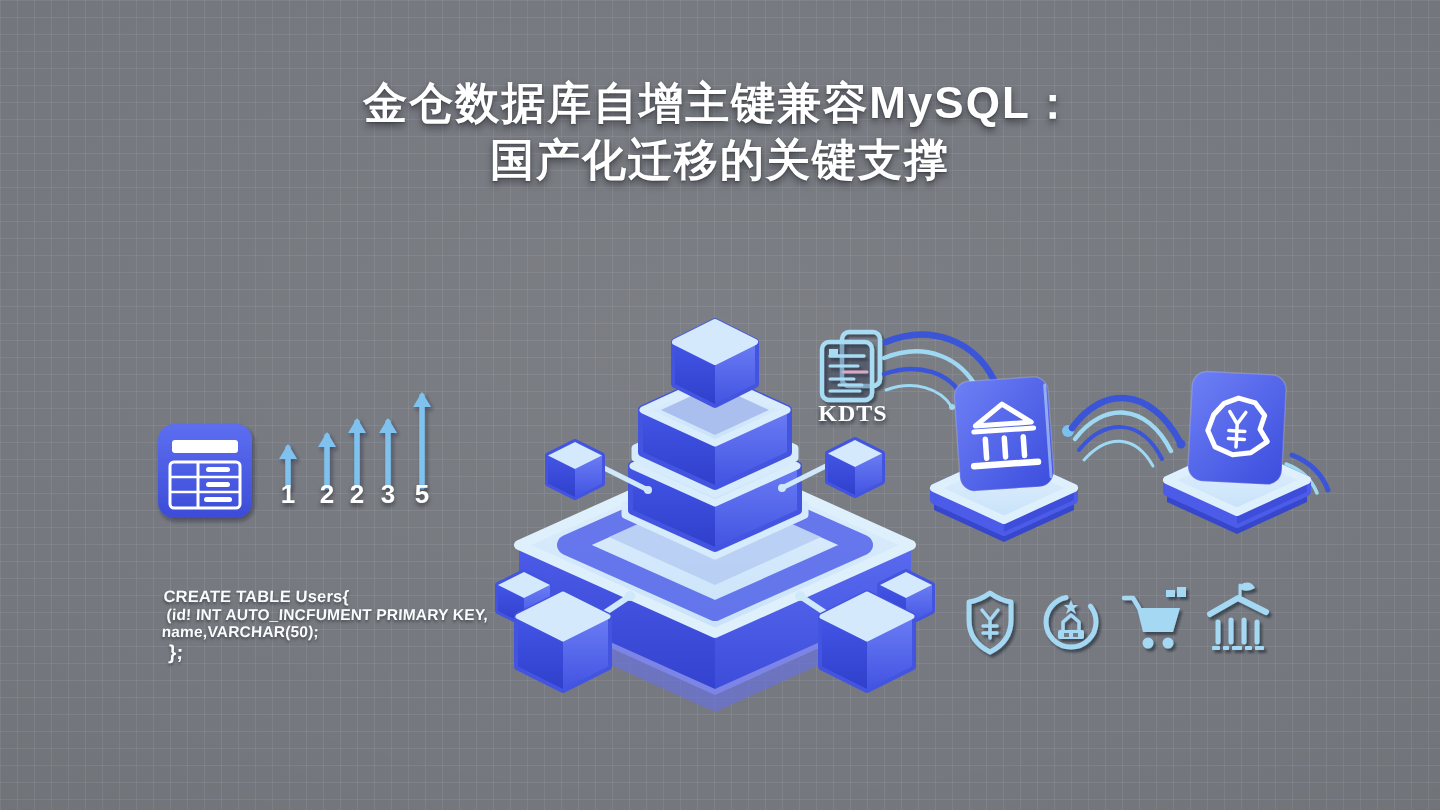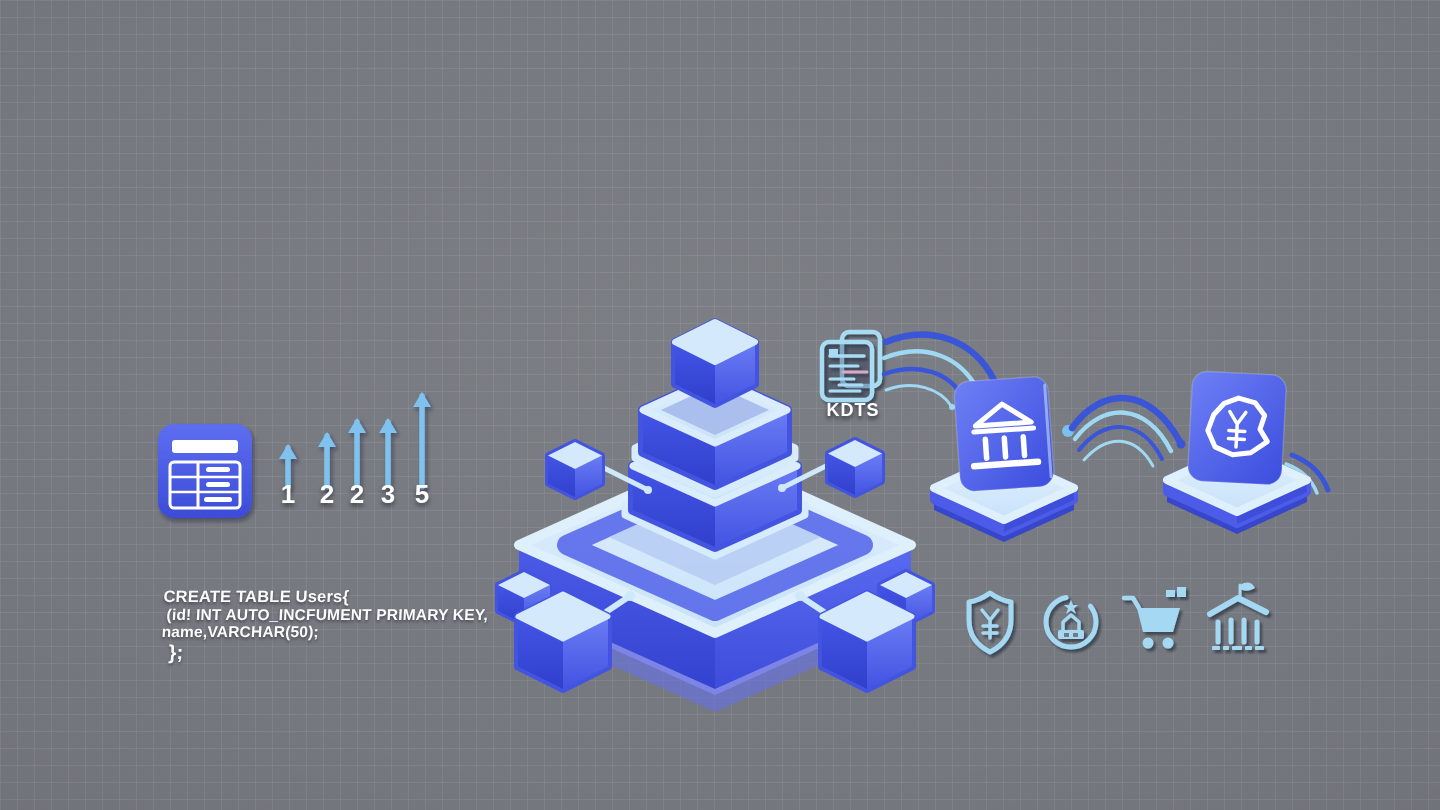--- a/index.html
+++ b/index.html
@@ -45,22 +45,23 @@
     position:absolute;left:162px;top:588px;
     color:#fafbfd;font-weight:700;font-size:15.5px;line-height:17.5px;
     letter-spacing:.2px;transform:skewX(-3deg);white-space:nowrap;
     text-shadow:0 2px 3px rgba(30,32,40,.55);
   }
   .sql-line-0{font-size:16.5px;}
   .sql-line-1{margin-left:4px;}
   .sql-line-3{font-size:20px;margin-left:8px;line-height:22px;}
   .kdts-label{
     position:absolute;left:853px;top:400px;transform:translateX(-50%);
-    color:#fff;font-weight:900;font-size:18px;letter-spacing:1px;
+    color:#fff;font-weight:900;font-size:24px;letter-spacing:1px;
     text-shadow:0 3px 4px rgba(20,24,40,.75);
+    font-family:Liberation Serif, serif;
   }
 </style>
 </head>
 <body>
 
 <div class="stage">
   <div class="grid-overlay"></div>
   <div class="vignette"></div>
 
   <svg class="art" viewBox="0 0 1440 810">
@@ -299,20 +300,24 @@
         <path d="M1218,622 V642 M1231,620 V642 M1244,620 V642 M1257,622 V642" stroke="#a5d8f2" stroke-width="5" stroke-linecap="round"></path>
         <rect x="1212" y="646" width="8" height="4" rx="1" fill="#a5d8f2"></rect>
         <rect x="1223" y="646" width="6" height="4" rx="1" fill="#a5d8f2"></rect>
         <rect x="1232" y="646" width="10" height="4" rx="1" fill="#a5d8f2"></rect>
         <rect x="1245" y="646" width="7" height="4" rx="1" fill="#a5d8f2"></rect>
         <rect x="1255" y="646" width="9" height="4" rx="1" fill="#a5d8f2"></rect>
       </g>
     </g>
   </svg>
 
+  <div class="title-block">
+    <div>金仓数据库自增主键兼容MySQL：</div>
+    <div>国产化迁移的关键支撑</div>
+  </div>
 
 
   <div class="seq-num" style="left:288px">1</div>
   <div class="seq-num" style="left:327px">2</div>
   <div class="seq-num" style="left:357px">2</div>
   <div class="seq-num" style="left:388px">3</div>
   <div class="seq-num" style="left:422px">5</div>
 
   <div class="sql-block">
     <div class="sql-line-0">CREATE TABLE Users{</div>

